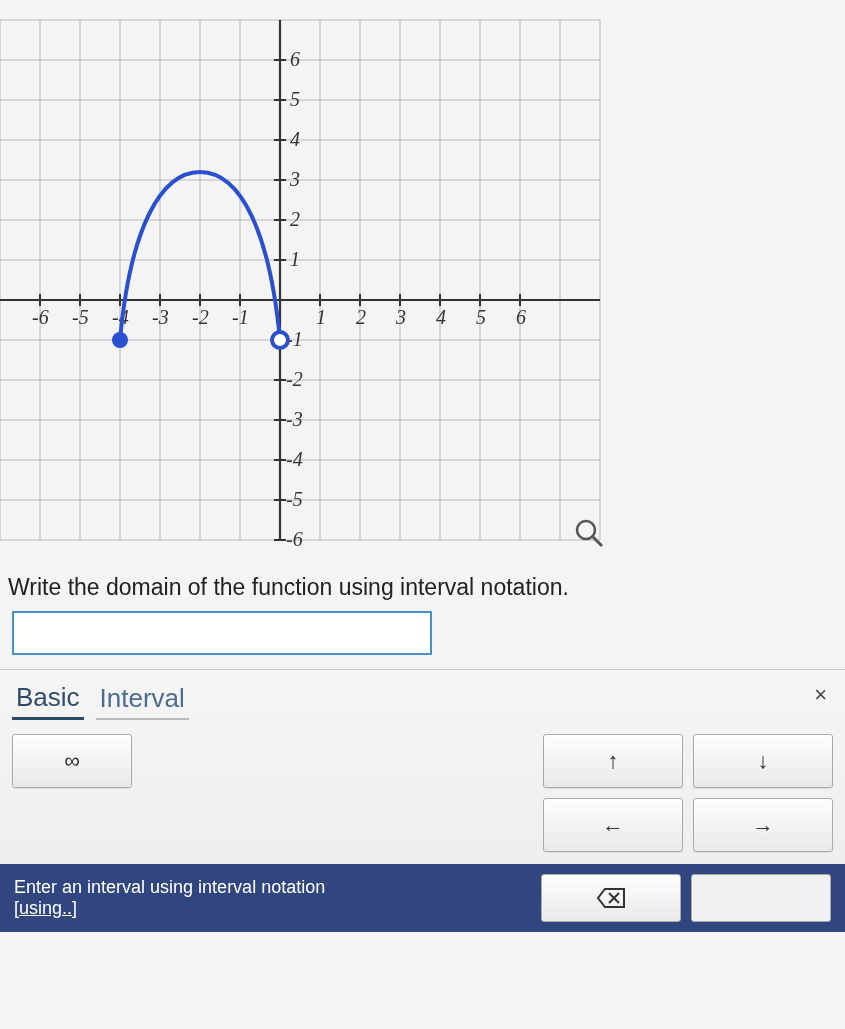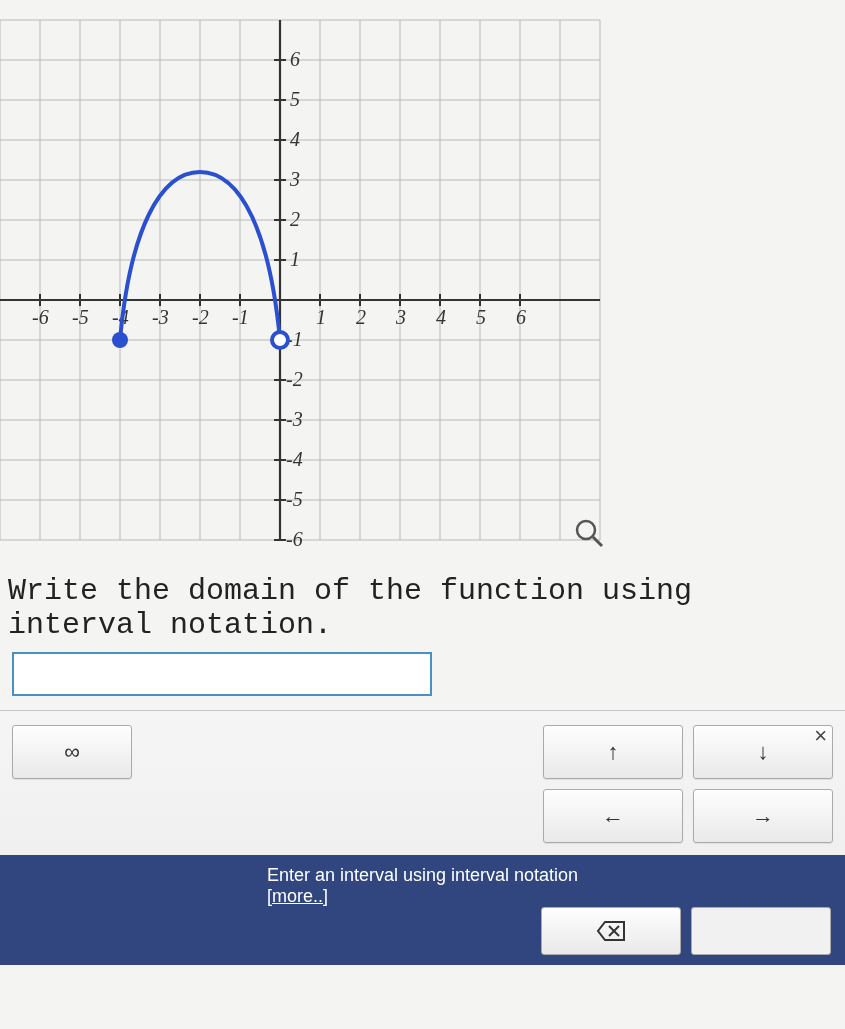--- a/index.html
+++ b/index.html
@@ -15,24 +15,24 @@
   position: relative;
   width: 640px;
   height: 560px;
   margin-left: -20px;
   margin-top: 0;
 }
 .chart-svg {
   display: block;
 }
 .prompt {
-  font-size: 30px;
+  font-size: 23px;
   color: #222;
   margin: 14px 8px 10px 8px;
-  font-family: Liberation Mono, monospace;
+  font-family: Liberation Sans, sans-serif;
 }
 .answer-input {
   display: block;
   margin: 8px 12px 0 12px;
   width: 420px;
   height: 44px;
   border: 2px solid #4a90c2;
   background: #fff;
   font-size: 20px;
   padding: 4px 8px;
@@ -103,21 +103,20 @@
   box-shadow: 0 1px 1px rgba(0,0,0,0.08);
 }
 .key-btn.small { min-width: 100px; }
 .footer-bar {
   background: #31467f;
   color: #fff;
   display: flex;
   align-items: center;
   padding: 10px 14px;
   font-size: 18px;
-  flex-direction: column;
 }
 .footer-text { flex: 0 0 auto; }
 .footer-more {
   text-decoration: underline;
   cursor: pointer;
 }
 .footer-right {
   margin-left: auto;
   display: flex;
   gap: 10px;
@@ -236,38 +235,42 @@
     <line x1="17" y1="17" x2="26" y2="26" stroke="#555" stroke-width="3"></line>
   </g>
 </svg>
 </div>
 
 <div class="prompt">Write the domain of the function using interval notation.</div>
 
 <input type="text" class="answer-input" value="" style="">
 
 <div class="keypad">
+  <div class="tabs">
+    <div class="tab active">Basic</div>
+    <div class="tab inactive">Interval</div>
+  </div>
   <span class="close-x">×</span>
 
   <div class="key-area">
     <div class="left-keys">
       <button class="key-btn">∞</button>
     </div>
     <div class="right-keys">
       <button class="key-btn small">↑</button>
       <button class="key-btn small">↓</button>
       <button class="key-btn small">←</button>
       <button class="key-btn small">→</button>
     </div>
   </div>
 
   <div class="footer-bar">
     <div class="footer-text">
       <span>Enter an interval using interval notation</span><br>
-      <span class="footer-more">[more..]</span>
+      <span class="footer-more">[using..]</span>
     </div>
     <div class="footer-right">
       <div class="footer-key">
         <svg width="30" height="22" viewBox="0 0 30 22">
           <path d="M9 2 L28 2 L28 20 L9 20 L2 11 Z" fill="none" stroke="#333" stroke-width="2"></path>
           <line x1="13" y1="6" x2="23" y2="16" stroke="#333" stroke-width="2"></line>
           <line x1="23" y1="6" x2="13" y2="16" stroke="#333" stroke-width="2"></line>
         </svg>
       </div>
       <div class="footer-key blank"></div>

